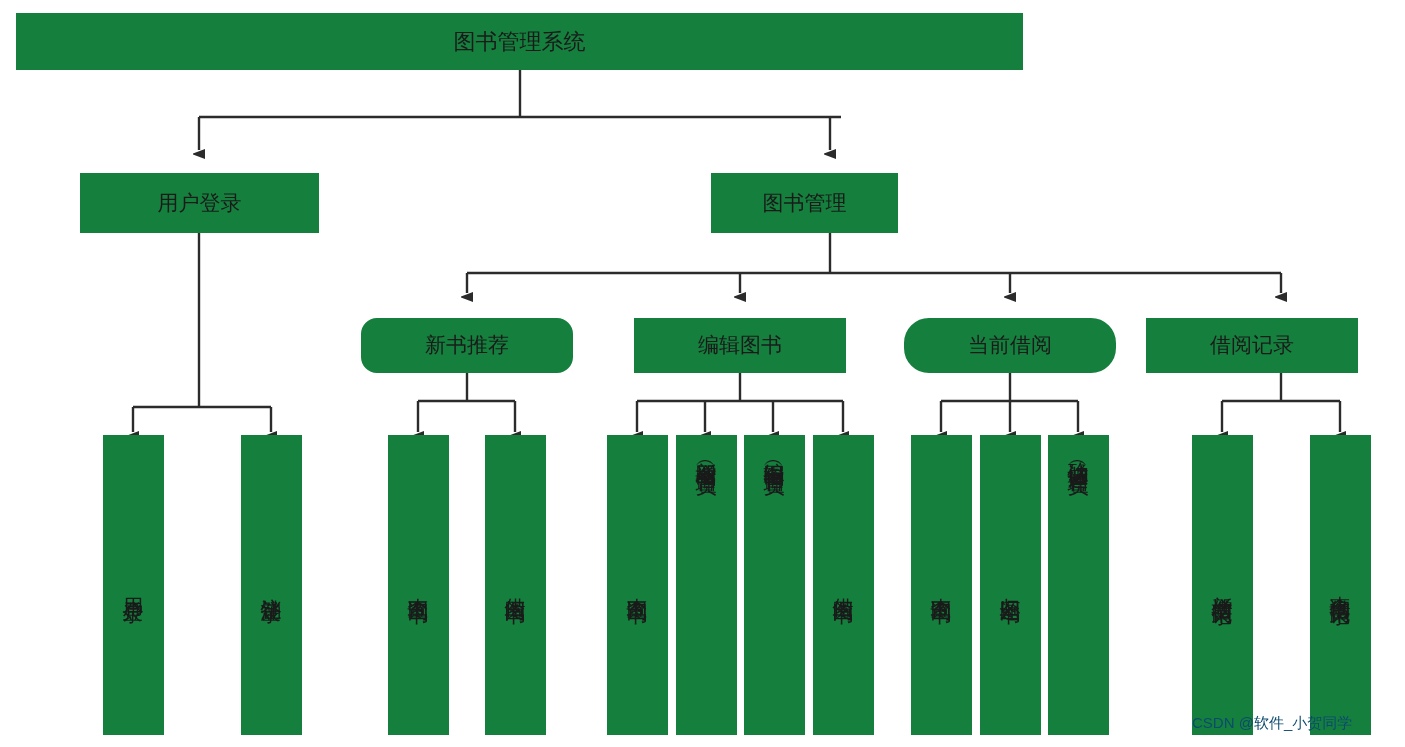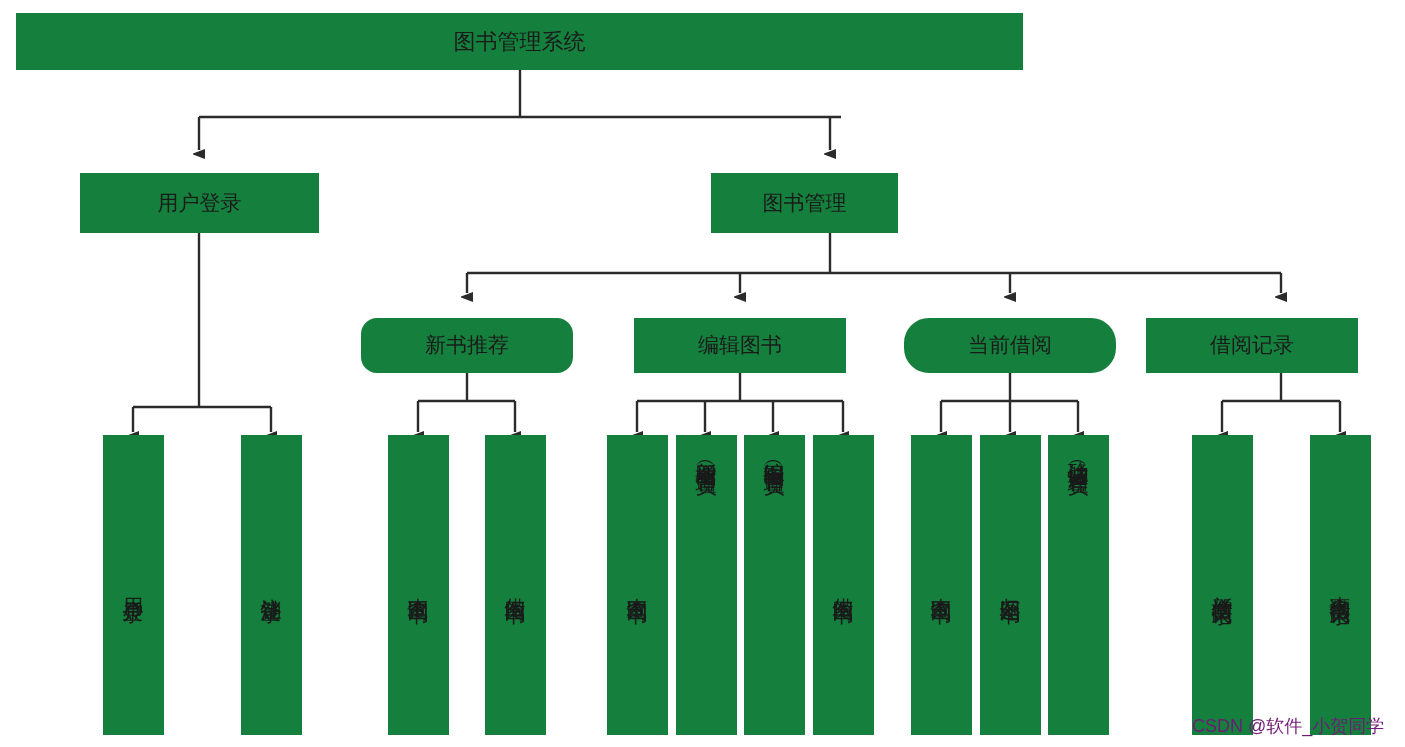--- a/index.html
+++ b/index.html
@@ -59,22 +59,22 @@
     white-space: nowrap;
   }
   .node.vert.centered {
     align-items: center;
     padding-top: 0;
   }
   .watermark {
     position: absolute;
     left: 1192px;
     top: 714px;
-    font-size: 18px;
-    color: #701a75;
+    font-size: 15px;
+    color: #0c4a6e;
     white-space: nowrap;
     font-family: "Liberation Sans", "DejaVu Sans", sans-serif;
   }
 </style>
 </head>
 <body>
 
 <div id="canvas">
 
   <svg class="wires" viewBox="0 0 1405 747">

